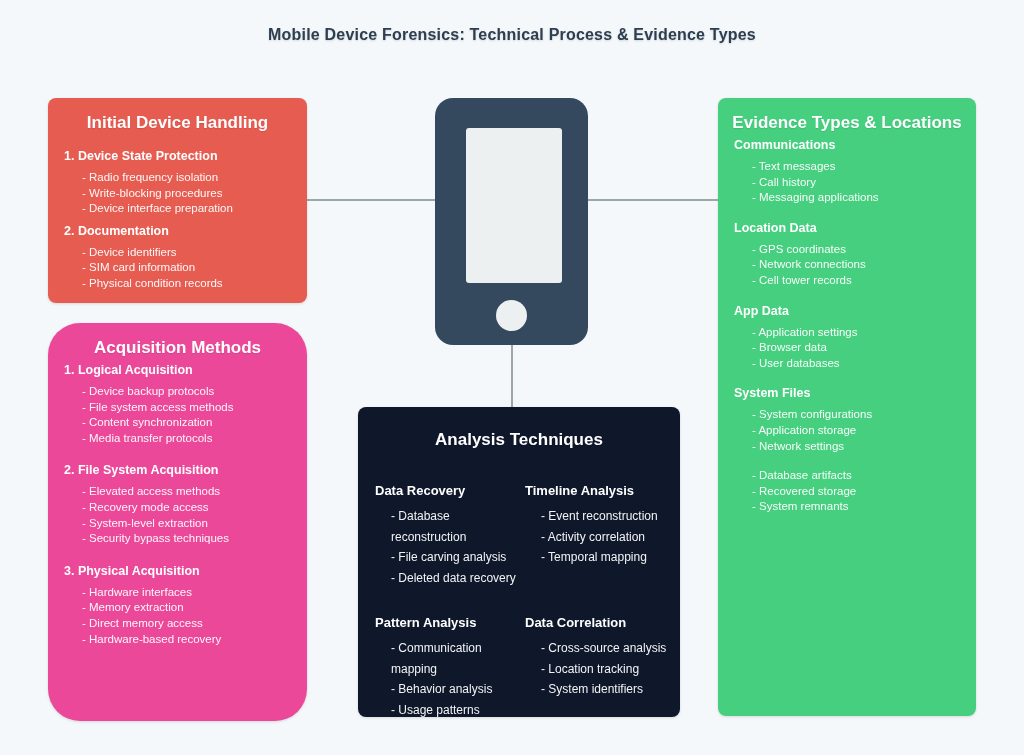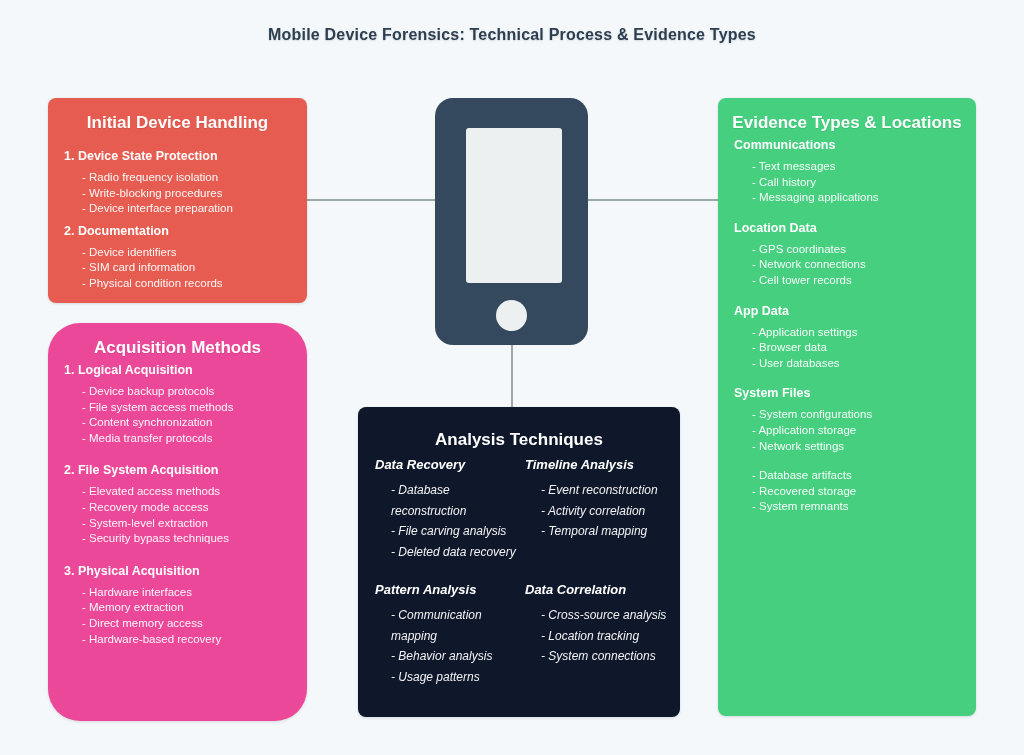--- a/index.html
+++ b/index.html
@@ -59,24 +59,23 @@
     padding-left: 34px;
     font-size: 11.5px;
     line-height: 15.6px;
     color: rgba(255,255,255,0.95);
   }
 
   
   .purple-grid {
     display: grid;
     grid-template-columns: 150px 1fr;
-    row-gap: 20px;
-    margin-top: 7px;
+    row-gap: 27px;
+    margin-top: 33px;
     padding-left: 17px;
-    font-style: italic;
   }
   .purple-grid .heading { padding-left: 0; font-size: 13px; margin-bottom: 7px; }
   .purple-grid .item { padding-left: 16px; font-size: 12px; line-height: 20.5px; }
 
   
   .connector { position: absolute; background: #9aa8a6; }
   .connector-left  { left: 307px; top: 199px; width: 128px; height: 2px; }
   .connector-right { left: 588px; top: 199px; width: 130px; height: 2px; }
   .connector-down  { left: 511px; top: 344px; width: 2px;  height: 63px; }
 
@@ -209,16 +208,16 @@
     <div class="cell">
       <div class="heading">Pattern Analysis</div>
       <div class="item">- Communication mapping</div>
       <div class="item">- Behavior analysis</div>
       <div class="item">- Usage patterns</div>
     </div>
     <div class="cell">
       <div class="heading">Data Correlation</div>
       <div class="item">- Cross-source analysis</div>
       <div class="item">- Location tracking</div>
-      <div class="item">- System connections</div>
+      <div class="item">- System identifiers</div>
     </div>
   </div>
 </div>
 
 </body></html>

